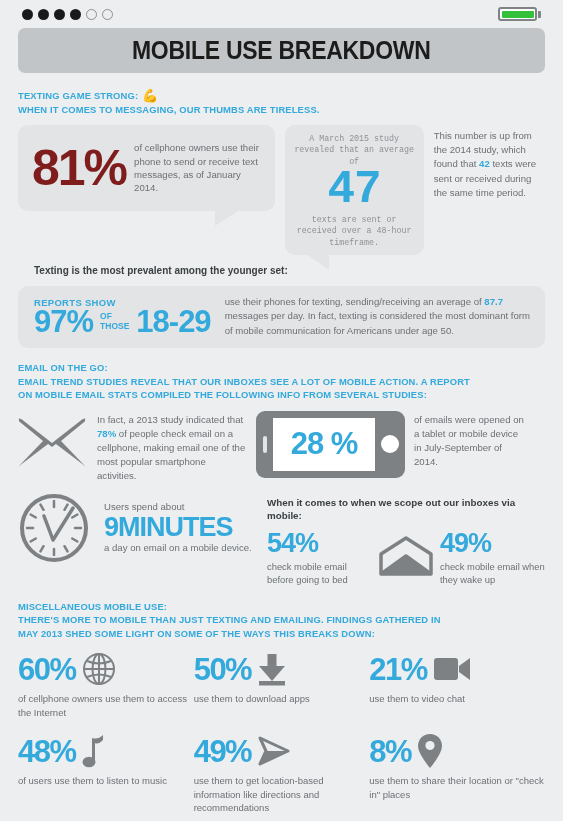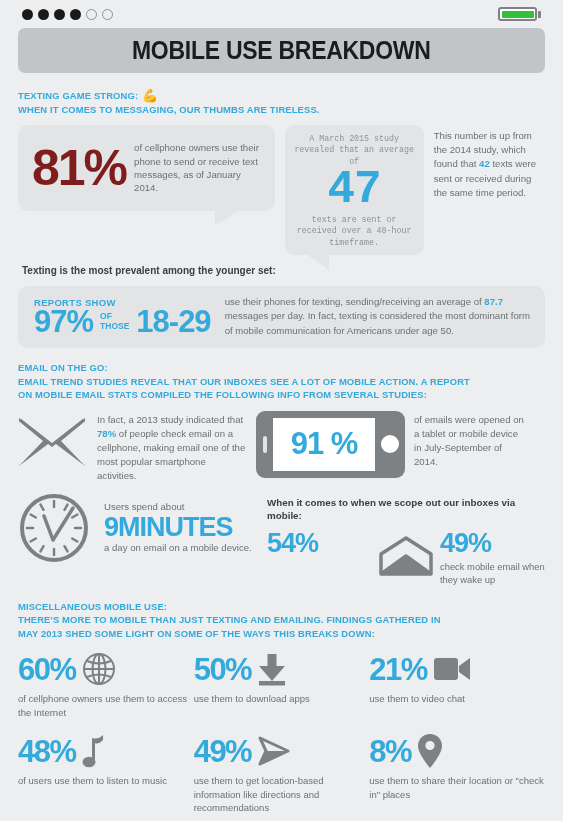--- a/index.html
+++ b/index.html
@@ -88,21 +88,21 @@
   .b81 { width: 258px; height: 86px; display: flex; align-items: center; padding: 0 12px 0 14px; }
   .n81 { font-size: 50px; font-weight: bold; color: #7f1d1d; letter-spacing: -2px; line-height: 1; }
   .t81 { font-size: 9.6px; color: #6d7174; line-height: 13.4px; margin-left: 8px; }
 
   .b47 { width: 140px; padding: 8px 6px 7px; text-align: center; font-family: Liberation Mono, monospace; }
   .t47s { font-size: 8.3px; color: #8d9295; line-height: 11.3px; }
   .n47 { font-size: 46px; font-weight: bold; color: #33a9dc; line-height: 0.96; letter-spacing: -1px; margin: 1px 0 2px; }
 
   .t42 { width: 112px; font-size: 9.6px; color: #6d7174; line-height: 14.2px; padding-top: 4px; }
 
-  .prevalent { font-size: 10px; font-weight: bold; color: #3b4043; line-height: 14px; margin: 9px 4px 8px; }
+  .prevalent { font-size: 10px; font-weight: bold; color: #3b4043; line-height: 14px; margin: 9px 16px 8px; }
 
   
   .b97 { display: flex; align-items: center; padding: 9px 12px 10px 16px; }
   .rep-label { font-size: 9.5px; font-weight: bold; color: #33a9dc; letter-spacing: 0.3px; margin-bottom: -2px; }
   .n97 { font-size: 31px; font-weight: bold; color: #33a9dc; letter-spacing: -1px; line-height: 1; }
   .of-those { font-size: 8.5px; font-weight: bold; color: #33a9dc; line-height: 10px; margin: 0 7px; text-align: left; }
   .n1829 { font-size: 31px; font-weight: bold; color: #33a9dc; letter-spacing: -1px; line-height: 1; }
   .t97 { font-size: 9.6px; color: #6d7174; line-height: 14.4px; margin-left: 14px; flex: 1; }
 
   
@@ -236,21 +236,21 @@
       </svg>
     </div>
 
     <div class="t78">
       <span>In fact, a 2013 study indicated that </span><span class="blue bold">78%</span><span> of people check email on a cellphone, making email one of the most popular smartphone activities.</span>
     </div>
 
     <div class="phone">
       <div class="spk"></div>
       <div class="screen">
-        <span>91 %</span>
+        <span>28 %</span>
       </div>
       <div class="home"></div>
     </div>
 
     <div class="t53">of emails were opened on a tablet or mobile device in July-September of 2014.</div>
   </div>
 
   <div class="clock-row">
     <div class="clock-ic">
       <svg width="72" height="72" viewBox="0 0 72 72">
@@ -277,20 +277,21 @@
       <div class="min-top">Users spend about</div>
       <div class="min-big">9MINUTES</div>
       <div class="min-bot">a day on email on a mobile device.</div>
     </div>
 
     <div class="inbox-col">
       <div class="inbox-head">When it comes to when we scope out our inboxes via mobile:</div>
       <div class="inbox-stats">
         <div style="width:105px">
           <div class="stat-pct">54%</div>
+          <div class="stat-cap">check mobile email before going to bed</div>
         </div>
         <div class="env-mid">
           <svg width="56" height="40" viewBox="0 0 56 40">
             <path d="M3 38 L3 18 L28 2 L53 18 L53 38 Z" fill="none" stroke="#7d8184" stroke-width="3.5" stroke-linejoin="round"></path>
             <path d="M3 38 L28 20 L53 38" fill="none" stroke="#7d8184" stroke-width="3.5" stroke-linejoin="round"></path>
             <path d="M4 37 L28 21 L52 37 Z" fill="#7d8184"></path>
           </svg>
         </div>
         <div style="width:105px">
           <div class="stat-pct">49%</div>

